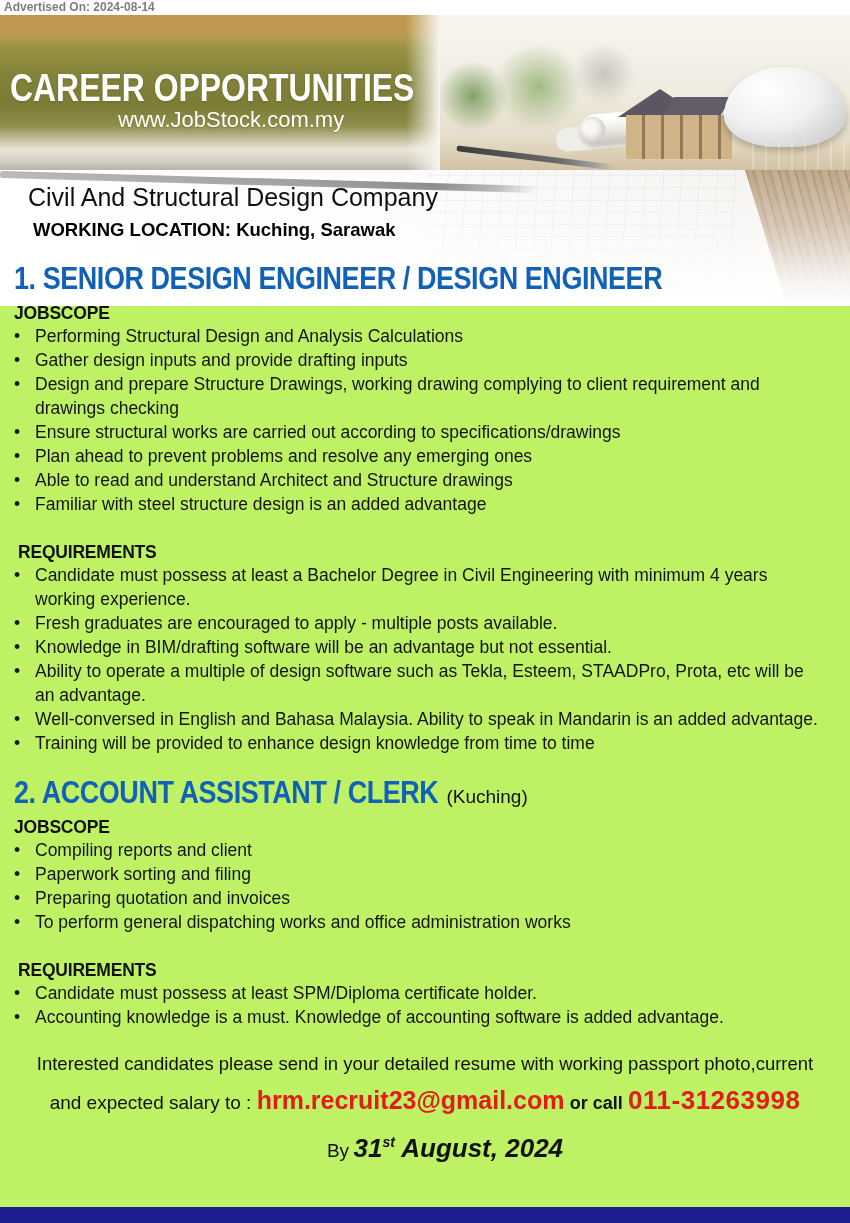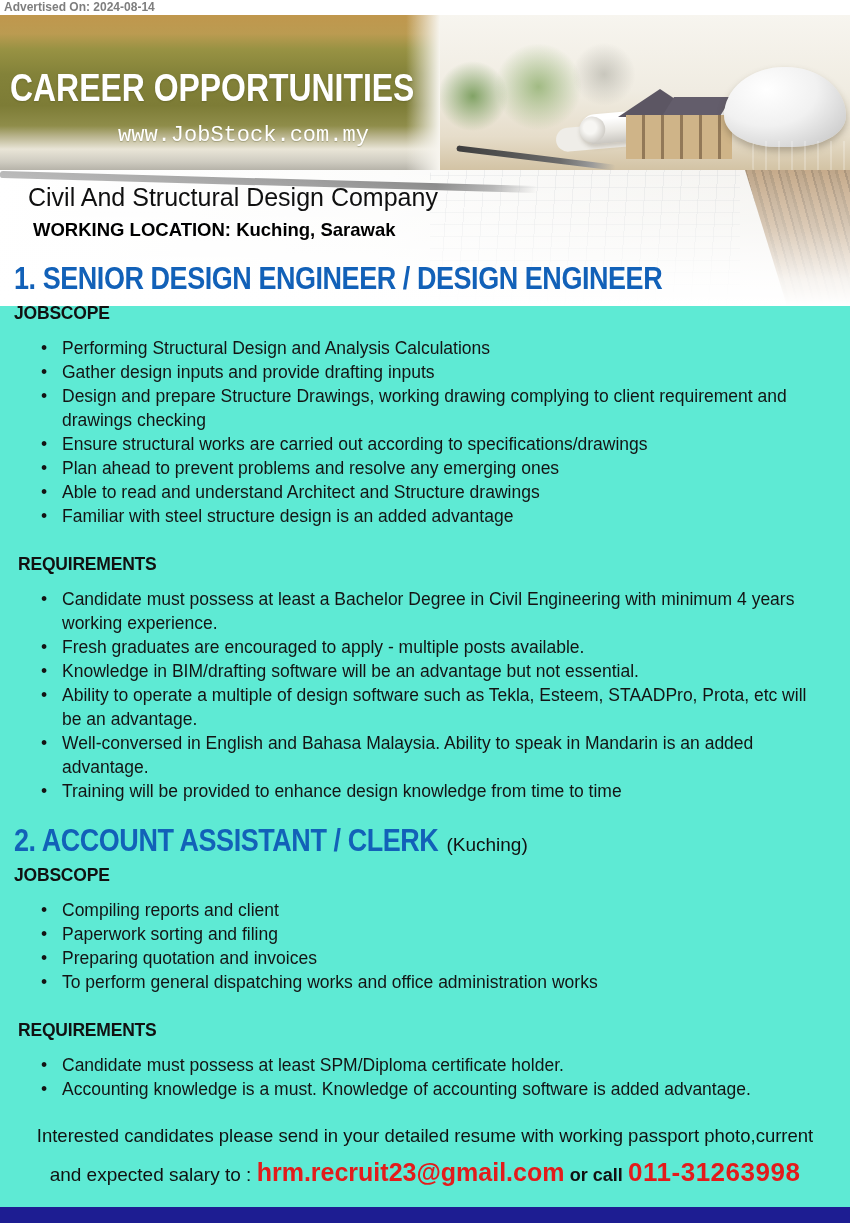--- a/index.html
+++ b/index.html
@@ -1,18 +1,18 @@
 <!DOCTYPE html>
 <html><head>
 <meta charset="utf-8">
 <style>
   html,body { margin:0; padding:0; background:#ffffff; }
   .page {
     position:relative; width:850px; height:1223px; overflow:hidden;
-    background:#5eead4; font-family:"Liberation Sans", sans-serif; color:#141414;
+    background:#bef264; font-family:"Liberation Sans", sans-serif; color:#141414;
   }
 
   
   .advertised {
     height:15px; line-height:14px; padding-left:4px;
     font-size:12px; font-weight:bold; color:#7e7e7e; background:#fff;
   }
 
   
   .banner {
@@ -73,23 +73,22 @@
     background:linear-gradient(90deg,#3d3d3d,#6b6b6b 65%,#9a9a9a 85%, rgba(160,160,160,0));
     transform:rotate(7deg);
   }
   .banner-title {
     position:absolute; left:10px; top:52px; margin:0; color:#ffffff;
     font-size:38px; font-weight:bold; white-space:nowrap;
     transform:scaleX(.84); transform-origin:0 50%;
     text-shadow:0 1px 2px rgba(70,70,20,.35); letter-spacing:0;
   }
   .banner-site {
-    position:absolute; left:118px; top:108px; color:#ffffff; font-size:22px;
+    position:absolute; left:118px; top:92px; color:#ffffff; font-size:22px;
     text-shadow:0 1px 1px rgba(70,70,20,.3);
-    font-family:Liberation Mono, monospace;
   }
 
   
   .decor-fade { position:absolute; top:170px; left:0; width:850px; height:136px; overflow:hidden; z-index:0; }
   .df-paper { position:absolute; inset:0; background:linear-gradient(100deg,#ffffff 0%,#fbfbfa 45%,#f4f3f0 70%,#eeece7 100%); }
   .df-sketch {
     position:absolute; left:430px; top:-8px; width:310px; height:160px; opacity:.45;
     background:
       repeating-linear-gradient(94deg, rgba(150,158,168,.4) 0 1px, rgba(0,0,0,0) 1px 18px),
       repeating-linear-gradient(4deg, rgba(150,158,168,.35) 0 1px, rgba(0,0,0,0) 1px 12px);
@@ -113,21 +112,21 @@
   .working-location { margin:7px 0 0 33px; font-size:18.5px; font-weight:bold; color:#000; }
 
   .job-title { margin:20px 0 0 14px; font-size:31px; font-weight:bold; color:#1261b8; line-height:36px; white-space:nowrap; }
   .jt-text { display:inline-block; transform:scaleX(.87); transform-origin:0 50%; letter-spacing:-.5px; }
   .jt-text.compact { margin-right:-64px; }
   .job-loc { font-size:19px; font-weight:normal; color:#111;text-align:center; }
 
   .section-label { margin:2px 0 0 14px; font-size:17.5px; font-weight:bold; color:#111; letter-spacing:-.2px; }
   .section-label.req { margin-left:18px; margin-top:26px; }
 
-  ul.bullets { margin:12px 0 0 0; padding:0 32px 0 62px; list-style:none; }
+  ul.bullets { margin:0 0 0 0; padding:0 32px 0 35px; list-style:none; }
   ul.bullets li { position:relative; font-size:17.5px; line-height:24px; color:#141414; }
   ul.bullets li::before { content:"\2022"; position:absolute; left:-21px; top:0; }
 
   .footer-line1 { margin-top:24px; text-align:center; font-size:18.5px; color:#111; }
   .footer-line2 { margin-top:8px; text-align:center; font-size:19px; color:#111; line-height:34px; }
   .f-email { color:#e31b1b; font-weight:bold; font-size:25px; text-decoration:none; }
   .f-orcall { font-weight:bold; font-size:18px; }
   .f-phone { color:#e31b1b; font-weight:bold; font-size:26px; letter-spacing:.5px; }
 
   .deadline { margin-top:6px; text-align:center; color:#111; line-height:32px;padding-left:40px; }

